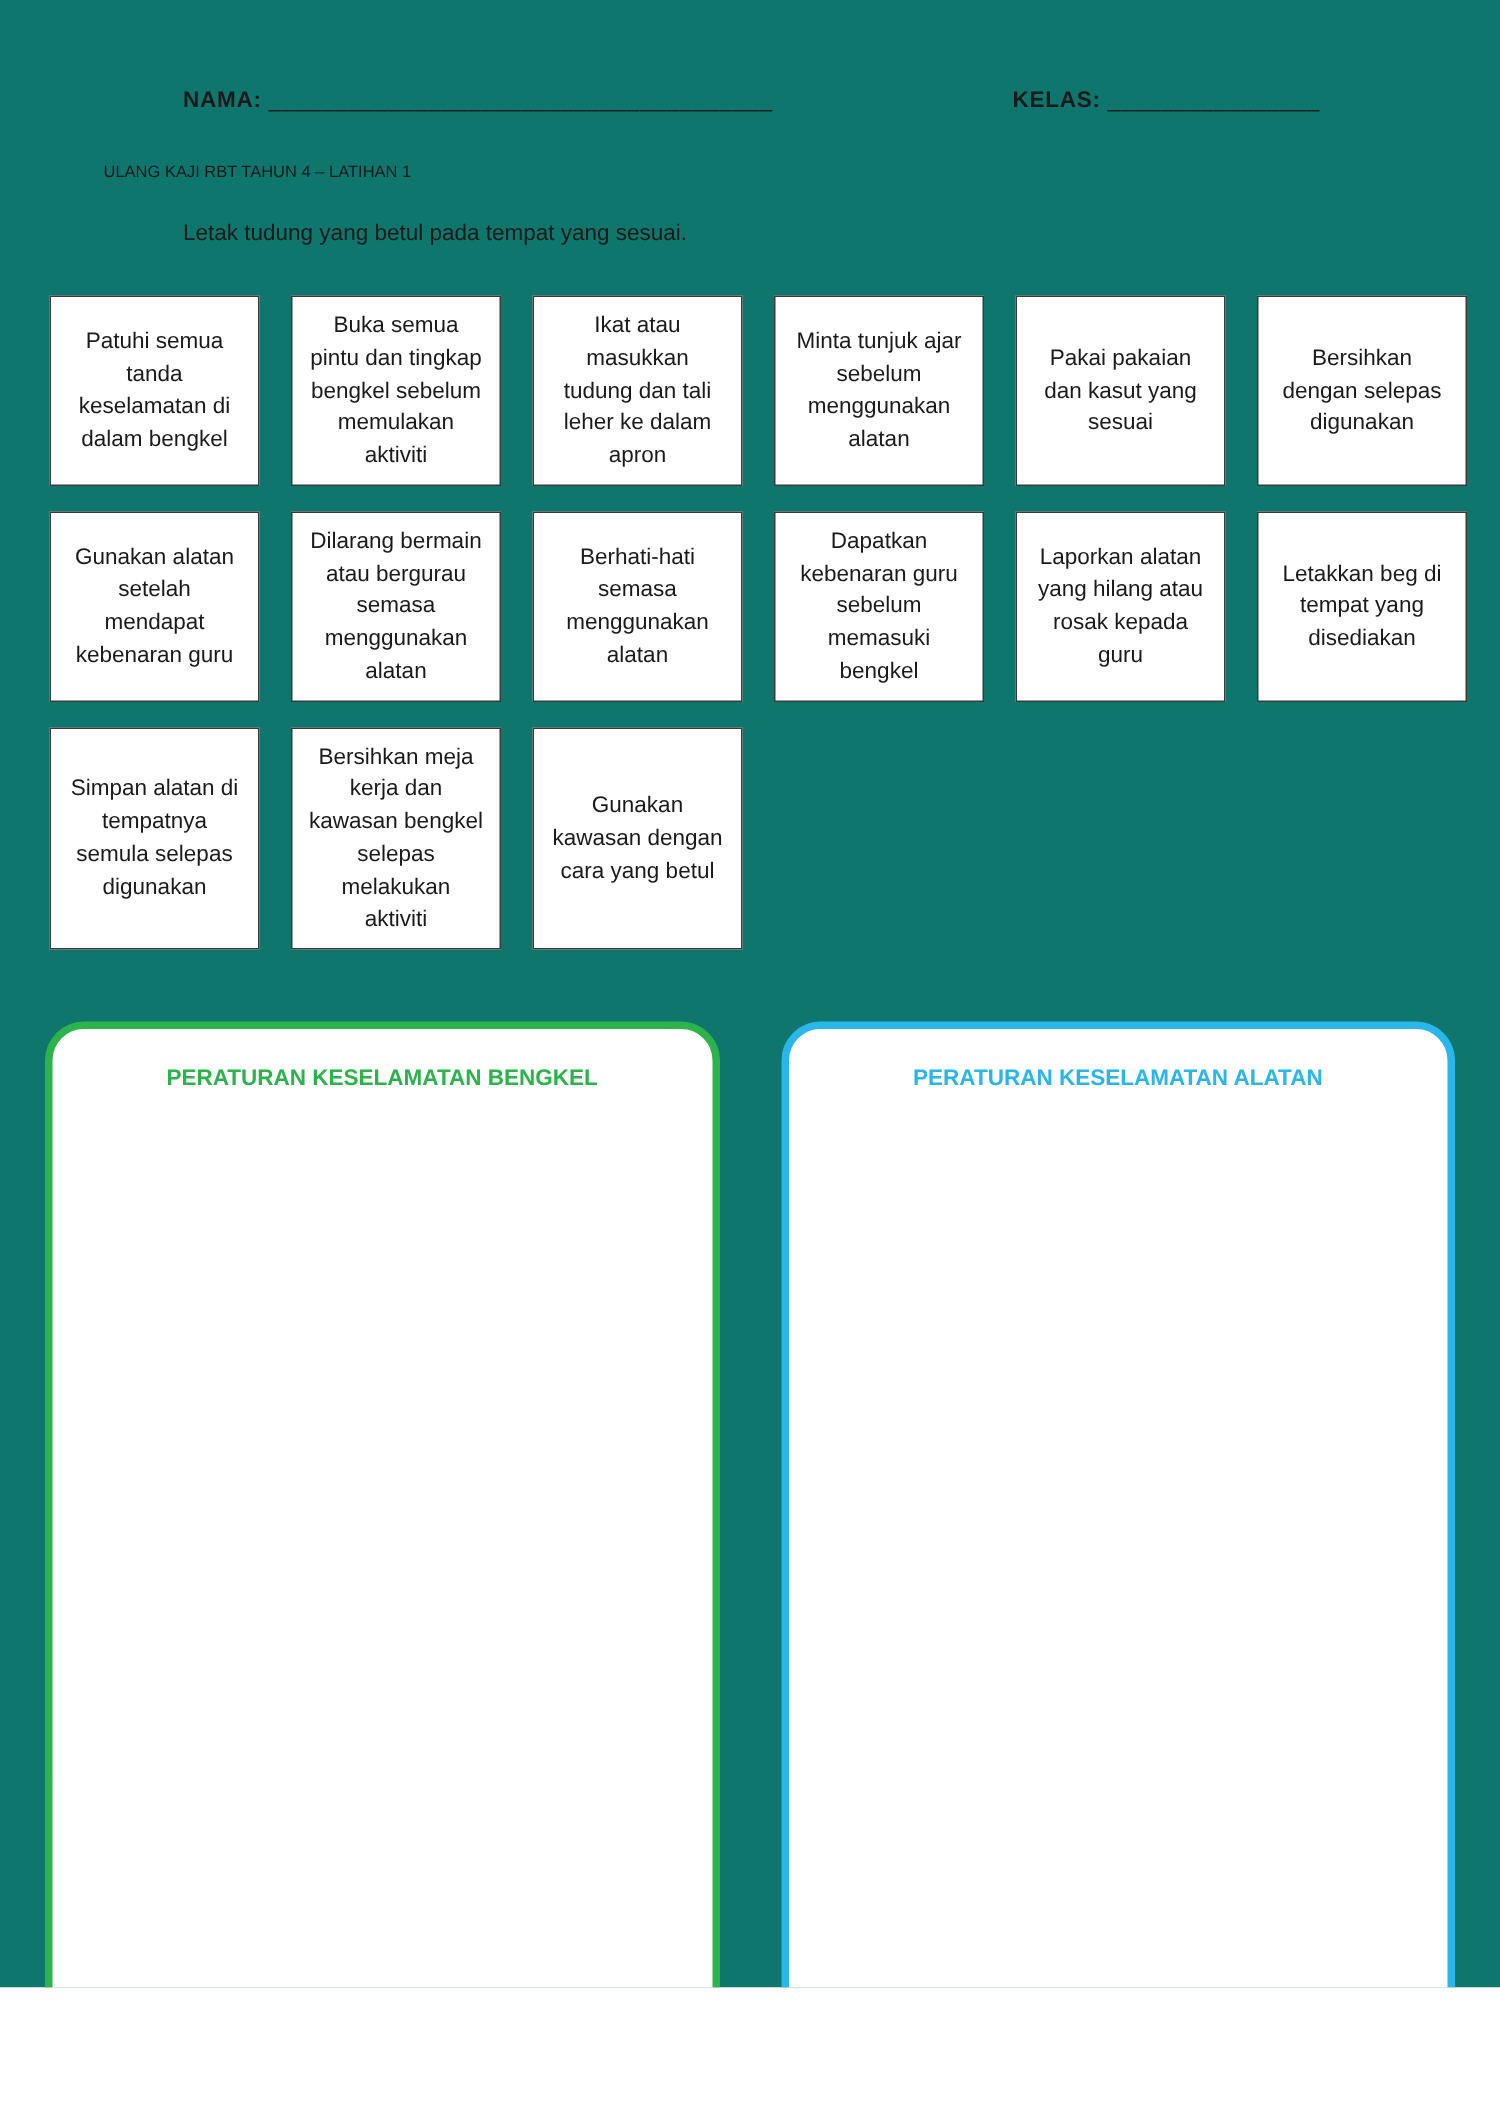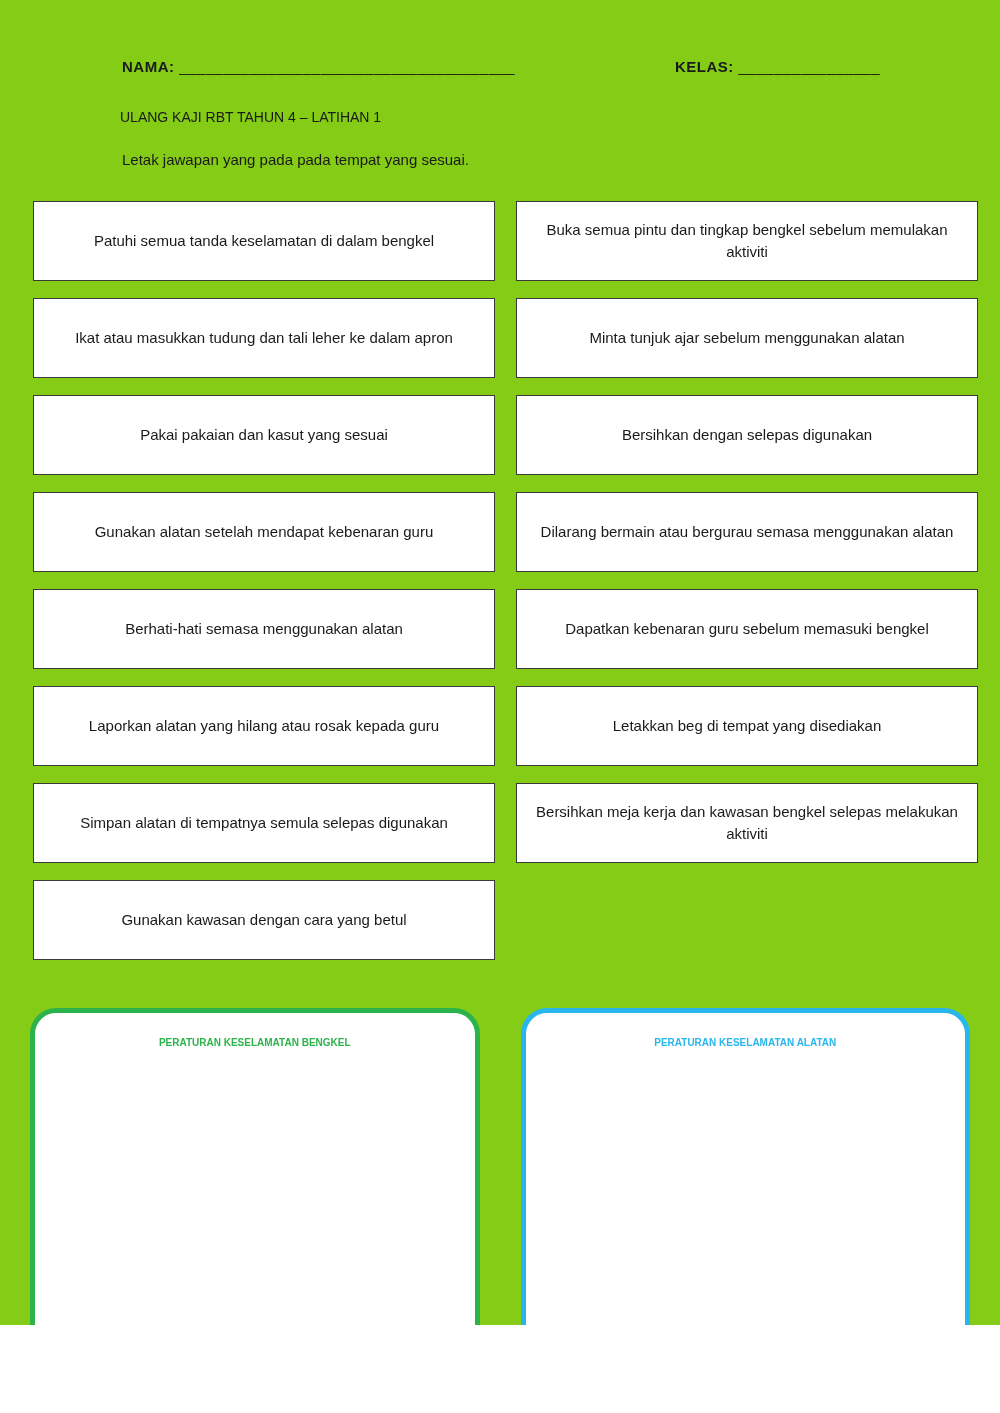--- a/index.html
+++ b/index.html
@@ -1,49 +1,49 @@
 <!DOCTYPE html>
 <html><head>
 <meta charset="utf-8">
 <style>
   * { box-sizing: border-box; }
   html, body { margin: 0; padding: 0; background: #ffffff; }
   .page {
     width: 1000px;
     height: 1325px;
     margin: 0 auto;
-    background: #84cc16;
+    background: #0f766e;
     font-family: "Liberation Sans", sans-serif;
     color: #1a1a1a;
     padding-top: 58px;
     overflow: hidden;
   }
   .header-row {
     display: flex;
     justify-content: space-between;
     padding: 0 120px 0 122px;
     font-size: 15px;
     font-weight: bold;
   }
   .fill-field { white-space: nowrap; letter-spacing: 0.5px; }
   .blank-line { font-weight: normal; }
   .doc-title {
     margin-top: 34px;
-    padding-left: 120px;
-    font-size: 14px;
+    padding-left: 69px;
+    font-size: 11px;
   }
   .instruction {
     margin-top: 26px;
     padding-left: 122px;
     font-size: 15px;
   }
   .cards-grid {
     margin: 33px 22px 0 33px;
     display: grid;
-    grid-template-columns: repeat(2, 1fr);
+    grid-template-columns: repeat(6, 1fr);
     grid-auto-rows: minmax(80px, auto);
     gap: 17px 21px;
   }
   .card {
     border: 1px solid #3a3a3a;
     background: #ffffff;
     display: flex;
     align-items: center;
     justify-content: center;
     text-align: center;
@@ -63,21 +63,21 @@
     height: 725px;
     border: 5px solid #888;
     border-radius: 26px;
     background: #ffffff;
   }
   .zone-title {
     margin-top: 22px;
     padding: 0 20px;
     text-align: center;
     font-weight: bold;
-    font-size: 10px;
+    font-size: 15px;
     line-height: 1.5;
   }
 </style>
 </head>
 <body>
 
 <div class="page">
 
   <div class="header-row">
     <div class="fill-field">
@@ -85,21 +85,21 @@
       <span class="blank-line">______________________________________</span>
     </div>
     <div class="fill-field">
       <span>KELAS:</span>
       <span class="blank-line">________________</span>
     </div>
   </div>
 
   <div class="doc-title">ULANG KAJI RBT TAHUN 4 – LATIHAN 1</div>
 
-  <div class="instruction">Letak jawapan yang pada pada tempat yang sesuai.</div>
+  <div class="instruction">Letak tudung yang betul pada tempat yang sesuai.</div>
 
   <div class="cards-grid">
     <div class="card">Patuhi semua tanda keselamatan di dalam bengkel</div>
     <div class="card">Buka semua pintu dan tingkap bengkel sebelum memulakan aktiviti</div>
     <div class="card">Ikat atau masukkan tudung dan tali leher ke dalam apron</div>
     <div class="card">Minta tunjuk ajar sebelum menggunakan alatan</div>
     <div class="card">Pakai pakaian dan kasut yang sesuai</div>
     <div class="card">Bersihkan dengan selepas digunakan</div>
     <div class="card">Gunakan alatan setelah mendapat kebenaran guru</div>
     <div class="card">Dilarang bermain atau bergurau semasa menggunakan alatan</div>

